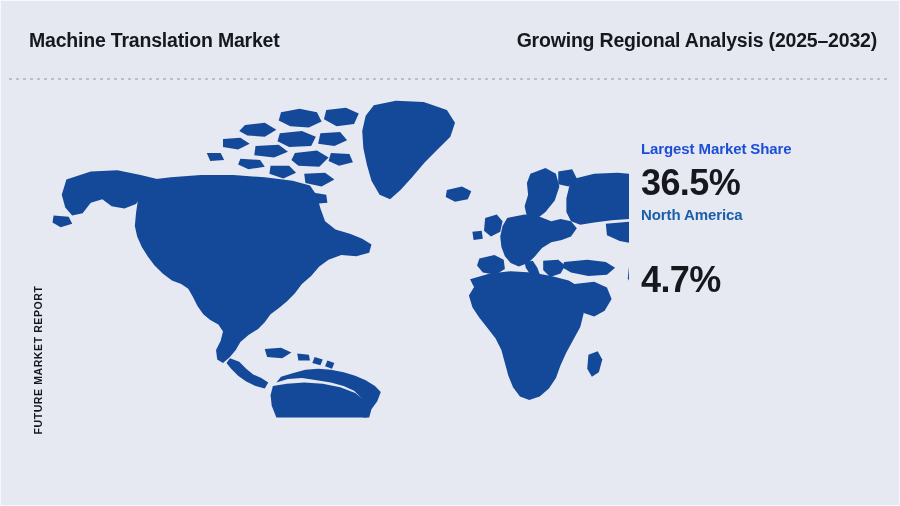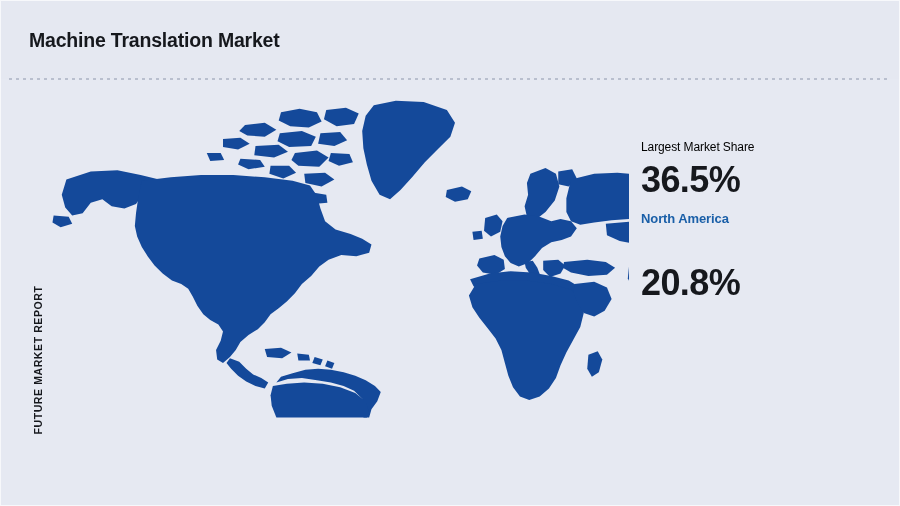--- a/index.html
+++ b/index.html
@@ -94,49 +94,50 @@
   #map-wrap svg { display: block; width: 100%; height: 100%; }
   
   #stats {
     position: absolute;
     left: 640px;
     top: 60px;
     width: 240px;
   }
   .stat-block { margin-bottom: 38px; }
   .stat-label {
-    font-size: 12px;
-    font-weight: normal;
-    color: #000000;
+    font-size: 15px;
+    font-weight: bold;
+    color: #1d4ed8;
     margin-bottom: 7px;
     letter-spacing: -0.1px;
   }
   .stat-value {
     font-size: 36px;
     font-weight: bold;
     color: #16181d;
     line-height: 1.05;
     letter-spacing: -0.6px;
   }
   .stat-region {
-    font-size: 13px;
+    font-size: 15px;
     font-weight: bold;
     color: #1a5fa8;
-    margin-top: 12px;
+    margin-top: 4px;
     letter-spacing: -0.1px;
   }
 </style>
 </head>
 <body>
 
 <div id="page">
 
   <div id="header">
     <div id="header-inner">
       <div class="hdr-title">Machine Translation Market</div>
+      <div class="hdr-title">Growing Regional Analysis (2025–2032)</div>
     </div>
   </div>
   <div id="header-divider"></div>
 
   <div id="body-area" style="background: rgb(230, 233, 242);">
 
     <div id="side-label">
       <span>FUTURE MARKET REPORT</span>
     </div>
 
@@ -283,19 +284,19 @@
 
     <div id="stats">
 
       <div class="stat-block">
         <div class="stat-label">Largest Market Share</div>
         <div class="stat-value">36.5%</div>
         <div class="stat-region">North America</div>
       </div>
 
       <div class="stat-block">
-        <div class="stat-value">20.8%</div>
+        <div class="stat-value">4.7%</div>
       </div>
 
     </div>
 
   </div>
 </div>
 
 </body></html>

